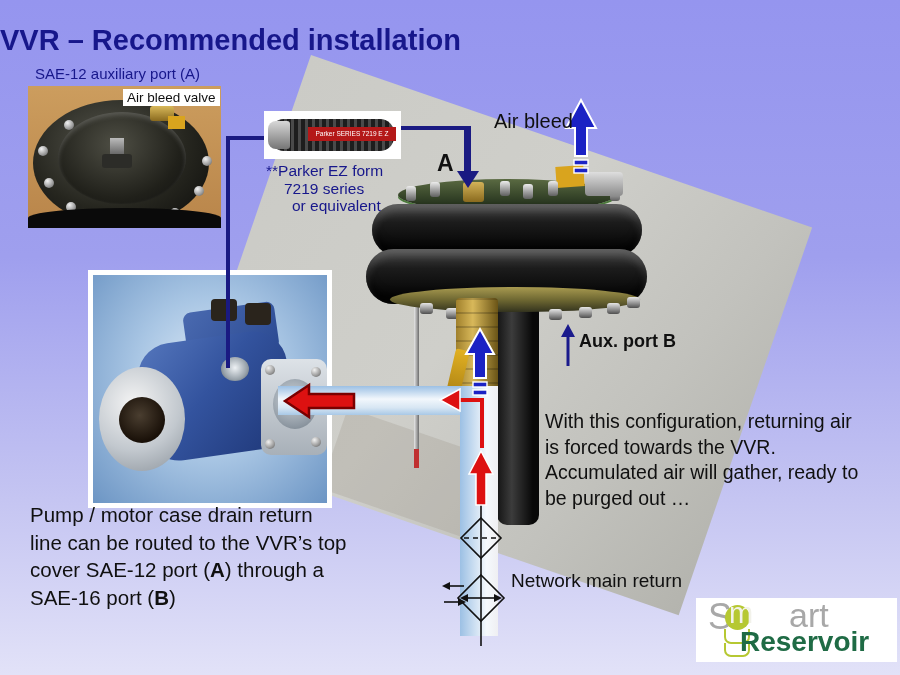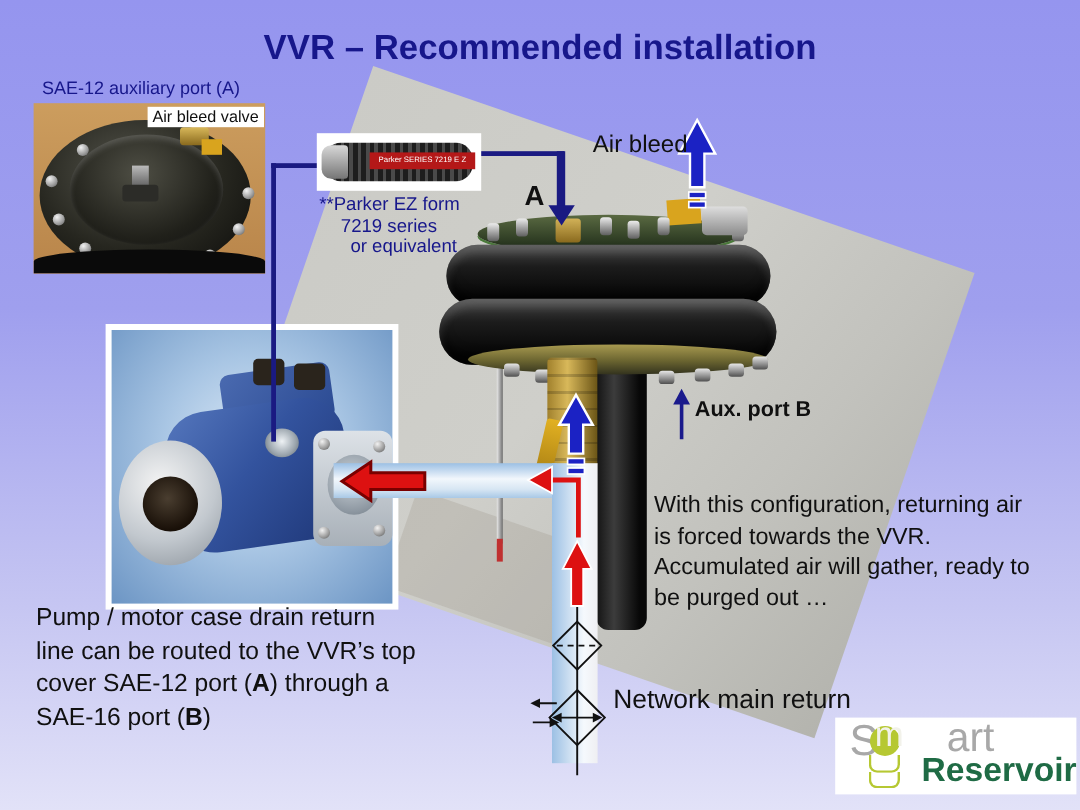--- a/index.html
+++ b/index.html
@@ -190,21 +190,21 @@
 
   <div class="abs ph-border" style="left:264px;top:111px;width:137px;height:48px;z-index:7;">
     <div class="abs" style="left:6px;top:8px;width:124px;height:32px;border-radius:14px;
                 background:repeating-linear-gradient(90deg,#4a4a4a 0 3px,#1d1d1d 3px 7px);"></div>
     <div class="abs" style="left:4px;top:10px;width:22px;height:28px;border-radius:8px 3px 3px 8px;
                 background:linear-gradient(to bottom,#d8d8d8,#767676);"></div>
     <div class="abs" style="left:44px;top:16px;width:88px;height:14px;background:#b41818;color:#fff;
                 font-size:6.5px;line-height:14px;text-align:center;white-space:nowrap;overflow:hidden;">Parker SERIES 7219 E Z</div>
   </div>
 
-  <div class="abs navy" style="left:0;top:24px;width:900px;text-align:center;font-size:29px;font-weight:bold;z-index:8;">VVR – Recommended installation</div>
+  <div class="abs navy" style="left:0;top:24px;width:900px;font-size:29px;font-weight:bold;z-index:8;">VVR – Recommended installation</div>
 
   <div class="abs navy" style="left:35px;top:65px;font-size:15px;z-index:8;">SAE-12 auxiliary port (A)</div>
 
   <div class="abs" style="left:123px;top:89px;background:#ffffff;color:#101010;font-size:13.5px;padding:1px 4px;z-index:8;">Air bleed valve</div>
 
   <div class="abs navy" style="left:258px;top:162px;width:150px;font-size:15.5px;line-height:17.5px;z-index:8;">
     <div style="padding-left:8px;">**Parker EZ form</div>
     <div style="padding-left:26px;">7219 series</div>
     <div style="padding-left:34px;">or equivalent</div>
   </div>
@@ -226,27 +226,27 @@
     <div>Pump / motor case drain return</div>
     <div>line can be routed to the VVR’s top</div>
     <div>
       <span>cover SAE-12 port (</span><span style="font-weight:bold;">A</span><span>) through a</span>
     </div>
     <div>
       <span>SAE-16 port (</span><span style="font-weight:bold;">B</span><span>)</span>
     </div>
   </div>
 
-  <div class="abs txt" style="left:511px;top:570px;font-size:22px;z-index:8;">Network main return</div>
+  <div class="abs txt" style="left:511px;top:570px;font-size:19px;z-index:8;">Network main return</div>
 
   <div class="abs" style="left:696px;top:598px;width:201px;height:64px;background:#ffffff;z-index:8;">
     <span style="position:absolute;left:12px;top:-2px;font-size:36px;color:#a8a8a8;">S</span>
     <div style="position:absolute;left:29px;top:7px;width:25px;height:25px;border-radius:50%;background:#b6c832;"></div>
     <span style="position:absolute;left:33px;top:-1px;font-size:29px;color:#f2f2ea;">m</span>
     <span style="position:absolute;left:57px;top:-2px;font-size:34px;color:#a8a8a8;margin-left:36px;">art</span>
     <div style="position:absolute;left:28px;top:31px;width:22px;height:13px;
                 border:2.5px solid #b6c832;border-top:none;border-radius:0 0 7px 7px;"></div>
     <div style="position:absolute;left:28px;top:45px;width:22px;height:12px;
                 border:2.5px solid #b6c832;border-top:none;border-radius:0 0 7px 7px;"></div>
-    <span style="position:absolute;left:72px;top:28px;font-size:28px;font-weight:bold;color:#1f6b45;">Reservoir</span>
+    <span style="position:absolute;left:44px;top:28px;font-size:28px;font-weight:bold;color:#1f6b45;">Reservoir</span>
   </div>
 
 </div>
 
 </body></html>

